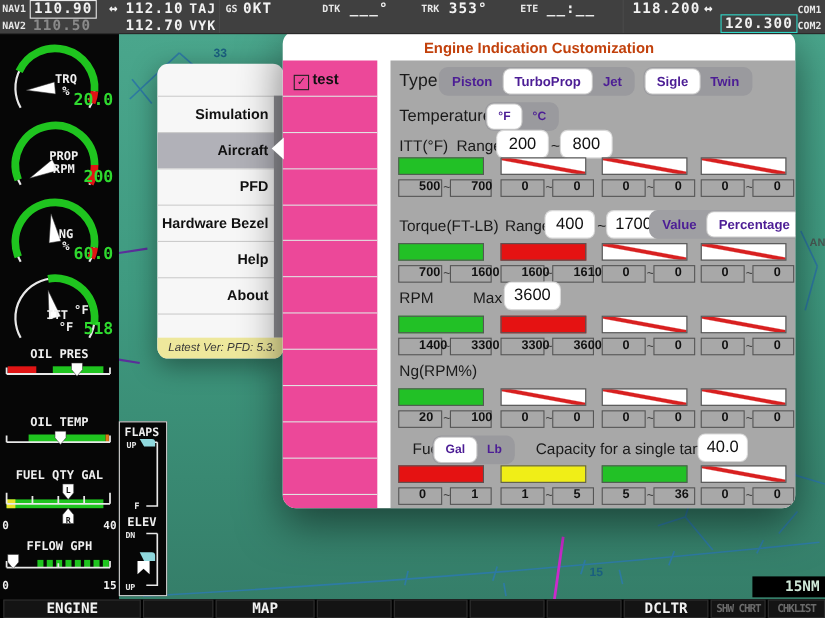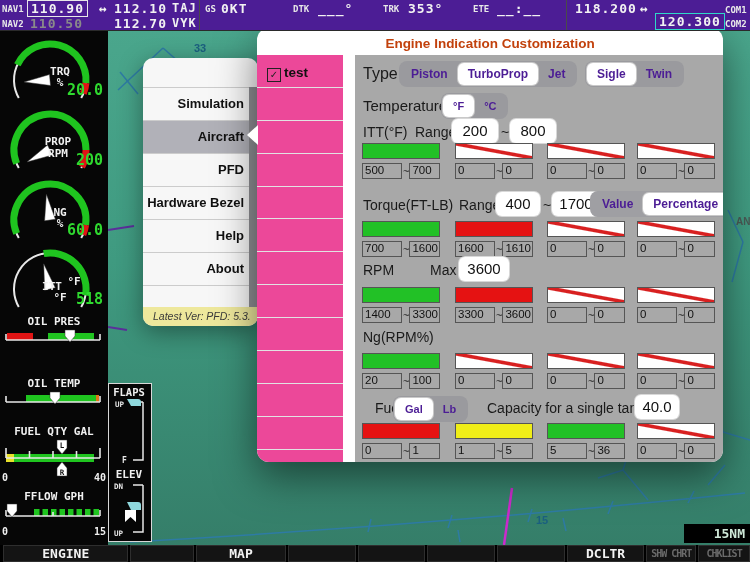--- a/index.html
+++ b/index.html
@@ -2,21 +2,21 @@
 <html><head>
 <meta charset="utf-8">
 <style>
   html,body{margin:0;padding:0;background:#000;}
   #screen{position:relative;width:750px;height:562px;overflow:hidden;background:#000;
     font-family:"Liberation Sans",sans-serif;}
   .abs{position:absolute;}
   .mono{font-family:"DejaVu Sans Mono",monospace;font-weight:700;}
 
   
-  #topbar{left:0;top:0;width:750px;height:30px;background:#4c1d95;z-index:50;border-bottom:1px solid #2a2a2a;}
+  #topbar{left:0;top:0;width:750px;height:30px;background:#404040;z-index:50;border-bottom:1px solid #2a2a2a;}
   #topbar .lbl{font-size:9px;color:#e8e8e8;}
   #topbar .freq{font-size:13px;color:#f2f2f2;letter-spacing:1px;}
   #topbar .dim{color:#8a8a8a;}
   #topbar .boxw{border:1px solid #e8e8e8;padding:0 3px;}
   #topbar .boxc{border:1px solid #2fd8c8;padding:0 3px;margin-top:13px;}
   .cyan{color:#38d8d8;} .mag{color:#e431e4;}
   .vline{width:1px;background:#4a4a4a;}
 
   
   #sidebar{left:0;top:30px;width:108px;height:515px;background:#060606;z-index:20;}
@@ -84,21 +84,21 @@
     text-align:center;line-height:24px;height:24px;box-shadow:0 0 0 1px #d8d8d8;}
 
   .bandcol{position:absolute;width:86px;}
   .swatch{width:78px;height:16px;border:1.5px solid #555;box-sizing:border-box;background:#fff;}
   .sw-green{background:#22c126;}
   .sw-red{background:#e51212;}
   .sw-yellow{background:#f0ee17;}
   .sw-none{background:linear-gradient(to right top,#ffffff 42%,#d82020 46%,#d82020 55%,#ffffff 59%);}
   .rpair{display:flex;align-items:center;margin-top:4px;}
   .rbox{display:inline-block;border:1.5px solid #555;box-sizing:border-box;height:16px;
-    font-size:11.5px;color:#111;padding:0 2px;line-height:13px;}
+    font-size:11.5px;color:#111;padding:0 18px;line-height:13px;font-weight:bold;}
   .rbox.b1{width:40px;} .rbox.b2{width:31px;}
   .tld{font-size:11px;color:#222;margin:0 0px 0 1px;}
 
   
   #softkeys{left:0;top:545px;width:750px;height:17px;background:#000;display:flex;gap:2px;
     padding-left:3px;box-sizing:border-box;z-index:50;align-items:stretch;}
   .sk{background:#141414;border:1px solid #2e2e2e;box-sizing:border-box;color:#f2f2f2;
     font-family:"DejaVu Sans Mono",monospace;font-weight:700;font-size:13px;text-align:center;
     line-height:15px;overflow:hidden;white-space:nowrap;}
   .sk.smalltxt{font-size:10px;color:#6a6a6a;letter-spacing:-1px;}

